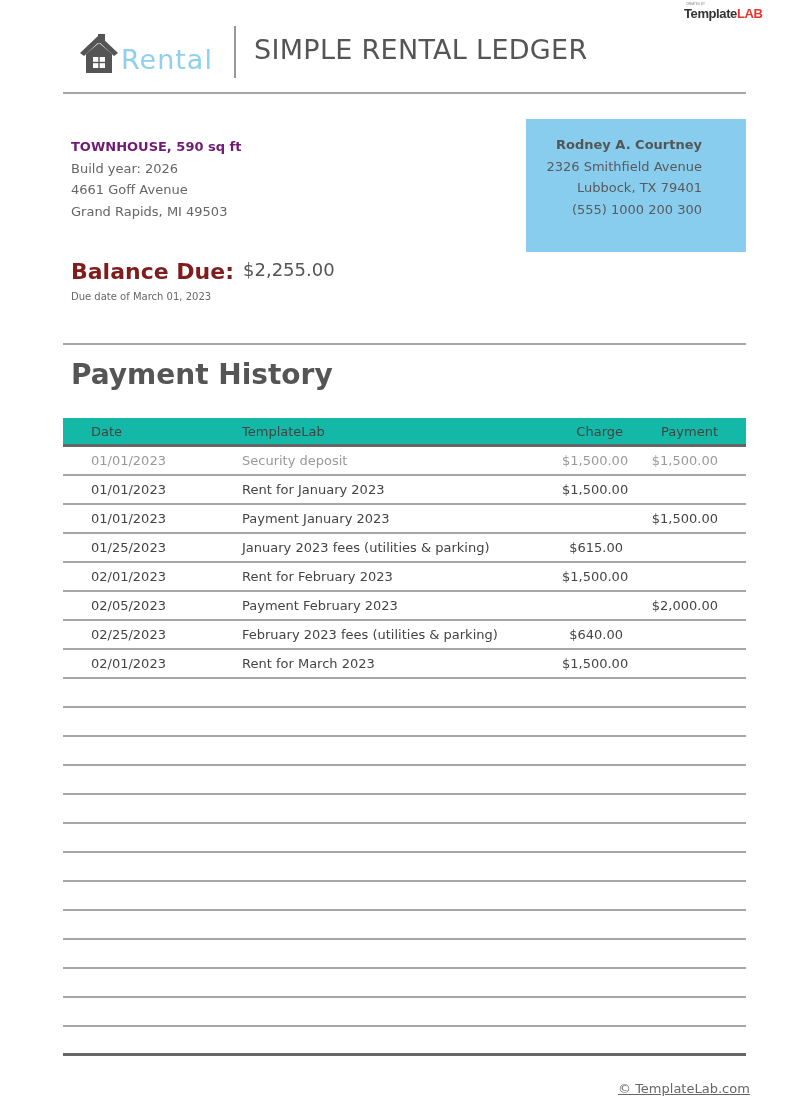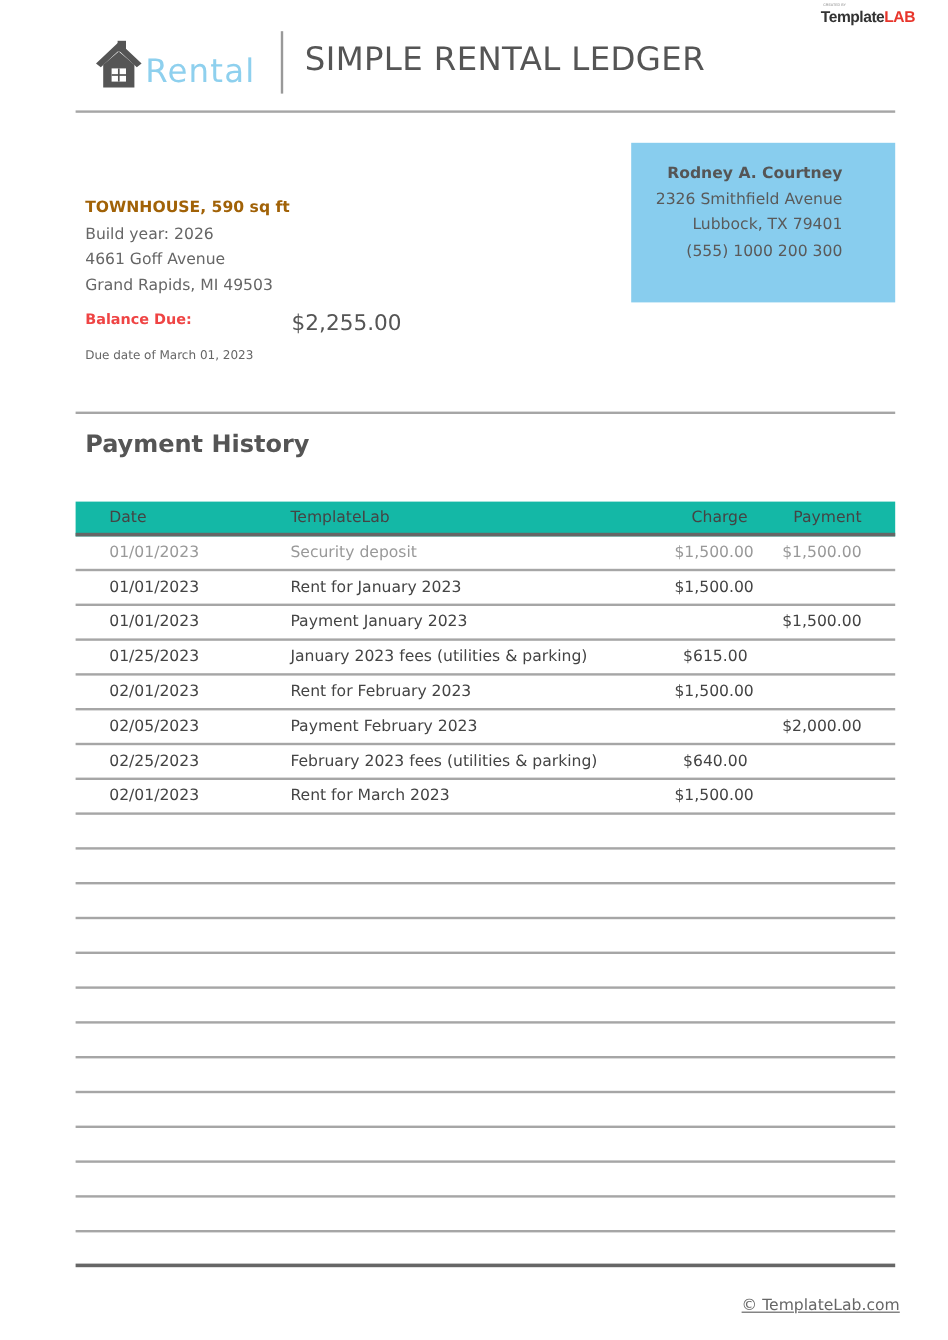--- a/index.html
+++ b/index.html
@@ -14,30 +14,30 @@
     .logo { position: absolute; left: 78px; top: 30px; height: 44px; display: flex; align-items: flex-end; }
     .logo svg { display: block; }
     .logo-text { font-family: "DejaVu Sans", sans-serif; font-size: 27px; color: #8ed0ee; letter-spacing: 1px; margin-left: 1px; line-height: 1; padding-bottom: 1px; }
 
     .vdivider { position: absolute; left: 234px; top: 26px; width: 2px; height: 52px; background: #999999; }
     .doc-title { position: absolute; left: 254px; top: 34px; font-family: "DejaVu Sans", sans-serif; font-size: 27px; color: #555555; letter-spacing: 0.3px; font-weight: normal; }
 
     .hr { position: absolute; left: 63px; width: 683px; background: #a6a6a6; }
 
     .prop { position: absolute; left: 71px; top: 136px; font-size: 13px; line-height: 21.5px; color: #666666; }
-    .prop .bold { font-weight: bold; color: #a16207; margin-top: 27px; }
+    .prop .bold { font-weight: bold; color: #701a75; }
 
     .tenant { position: absolute; left: 526px; top: 119px; width: 220px; height: 133px; background: #88cdee; padding: 15px 44px 0 0; text-align: right; font-size: 13px; line-height: 21.5px; color: #5a5a5a; }
     .tenant .bold { font-weight: bold; color: #555555; }
 
-    .balance-label { position: absolute; left: 71px; top: 259px; font-size: 12px; font-weight: bold; color: #ef4444; }
+    .balance-label { position: absolute; left: 71px; top: 259px; font-size: 22px; font-weight: bold; color: #7f1d1d; }
     .balance-value { position: absolute; left: 243px; top: 259px; font-size: 18px; color: #555555; }
     .due-note { position: absolute; left: 71px; top: 291px; font-size: 10px; color: #666666; }
 
-    .section-title { position: absolute; left: 71px; top: 358px; font-size: 20px; font-weight: bold; color: #555555; }
+    .section-title { position: absolute; left: 71px; top: 358px; font-size: 28px; font-weight: bold; color: #555555; }
 
     .table { position: absolute; left: 63px; top: 418px; width: 683px; }
     .thead { height: 29px; background: #14b8a6; border-bottom: 3px solid #666666; display: flex; align-items: center; font-size: 13px; color: #444444; }
     .row { height: 29px; border-bottom: 2px solid #a6a6a6; display: flex; align-items: center; font-size: 13px; color: #444444; }
     .row.muted { color: #999999; }
     .c-date { width: 179px; padding-left: 28px; }
     .c-desc { width: 320px; }
     .c-charge { width: 61px; text-align: right; }
     .c-payment { width: 95px; text-align: right; }
 

